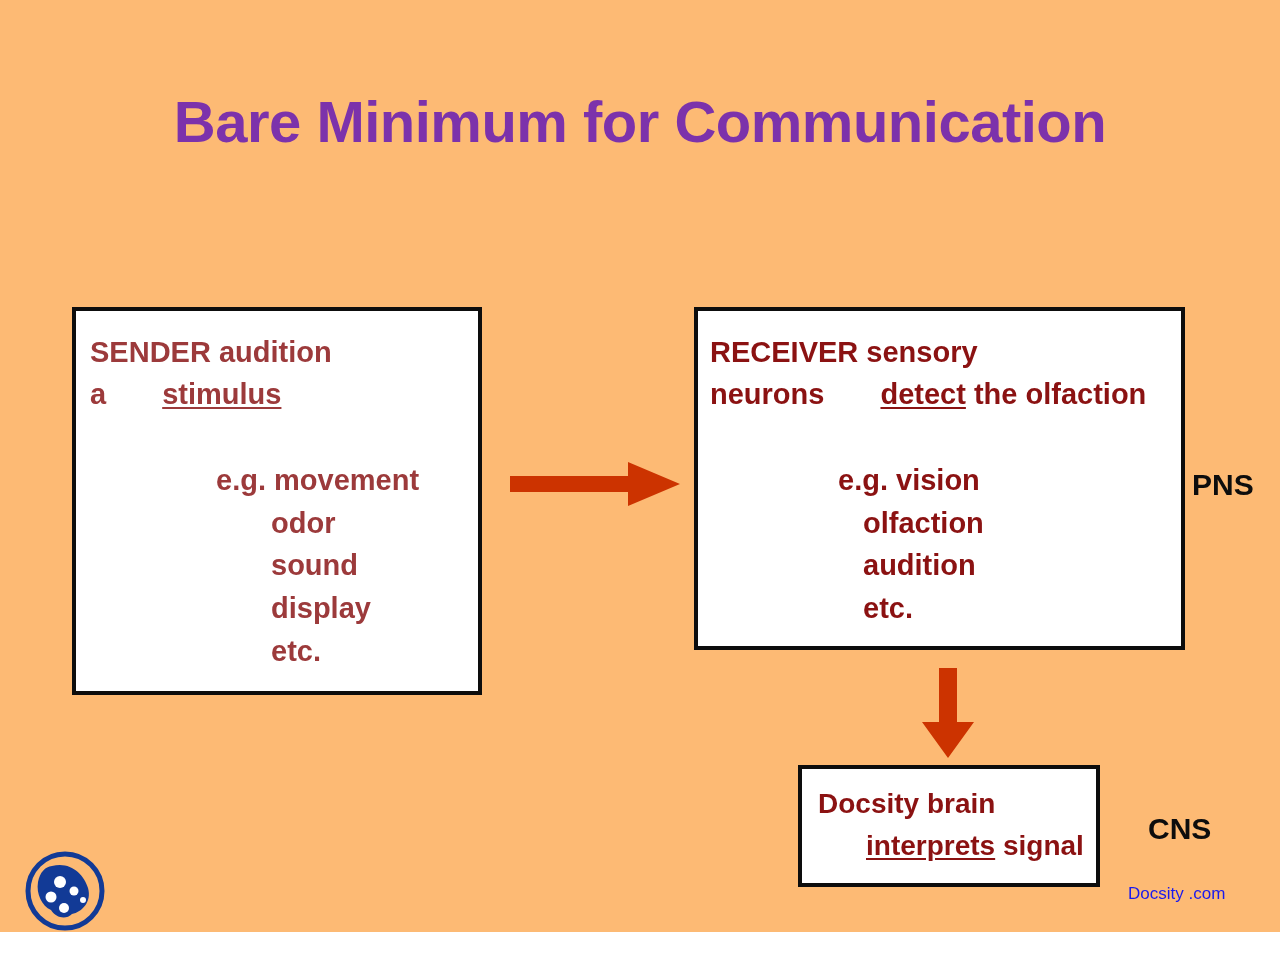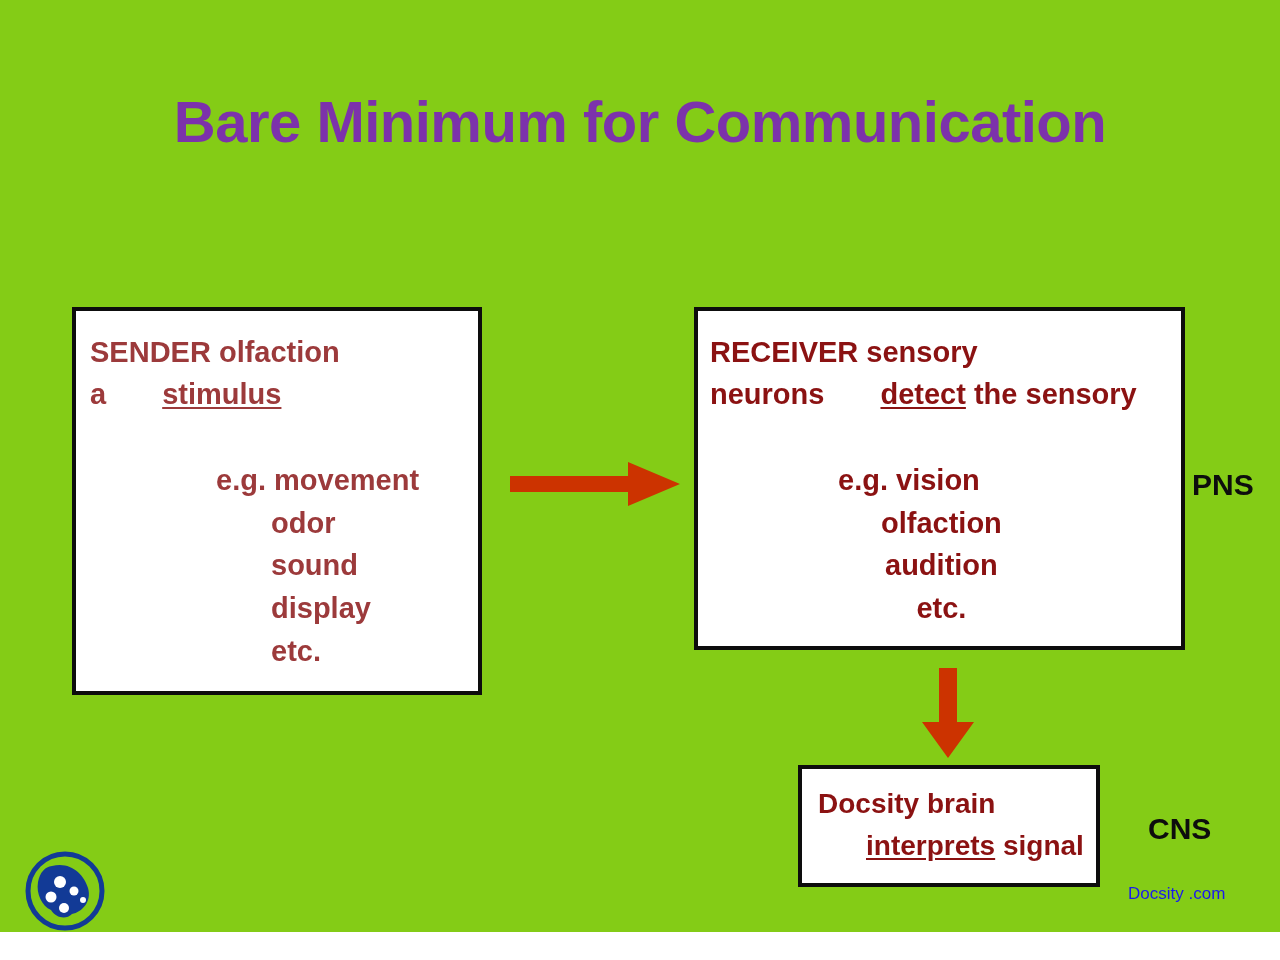--- a/index.html
+++ b/index.html
@@ -7,21 +7,21 @@
     padding: 0;
     background: #ffffff;
   }
   body {
     font-family: "Liberation Sans", sans-serif;
   }
   #slide {
     position: relative;
     width: 1280px;
     height: 932px;
-    background: #84cc16;
+    background: #fdba74;
     overflow: hidden;
   }
 
   
   #slide-title {
     position: absolute;
     left: 0;
     top: 88px;
     width: 1280px;
     text-align: center;
@@ -91,21 +91,21 @@
     position: absolute;
     left: 140px;
     top: 148px;
     font-size: 29px;
     font-weight: bold;
     color: #8b1212;
     line-height: 1.47;
     white-space: nowrap;
   }
   #receiver-box .examples .lead-item { margin-left: 0; }
-  #receiver-box .examples .sub-item { margin-left: 43px; text-align: center; }
+  #receiver-box .examples .sub-item { margin-left: 25px; }
 
   
   #brain-box {
     left: 798px;
     top: 765px;
     width: 302px;
     height: 122px;
   }
   #brain-box .headline {
     position: absolute;
@@ -167,42 +167,42 @@
 </style>
 </head>
 <body>
 
 <div id="slide">
 
   <div id="slide-title">Bare Minimum for Communication</div>
 
   <div id="sender-box" class="flow-box">
     <div class="headline">
-      <span>SENDER olfaction</span><br>
+      <span>SENDER audition</span><br>
       <span>a </span><span class="underlined">stimulus</span>
     </div>
     <div class="examples">
       <div class="lead-item">e.g. movement</div>
       <div class="sub-item">odor</div>
       <div class="sub-item">sound</div>
       <div class="sub-item">display</div>
       <div class="sub-item">etc.</div>
     </div>
   </div>
 
   <div id="arrow-right">
     <svg width="170" height="44" viewBox="0 0 170 44" xmlns="http://www.w3.org/2000/svg">
       <polygon points="0,14 118,14 118,0 170,22 118,44 118,30 0,30" fill="#cc3300"></polygon>
     </svg>
   </div>
 
   <div id="receiver-box" class="flow-box">
     <div class="headline">
       <span>RECEIVER sensory</span><br>
-      <span>neurons </span><span class="underlined">detect</span><span> the sensory</span>
+      <span>neurons </span><span class="underlined">detect</span><span> the olfaction</span>
     </div>
     <div class="examples">
       <div class="lead-item">e.g. vision</div>
       <div class="sub-item">olfaction</div>
       <div class="sub-item">audition</div>
       <div class="sub-item">etc.</div>
     </div>
   </div>
 
   <div id="pns-label" class="side-label">PNS</div>

